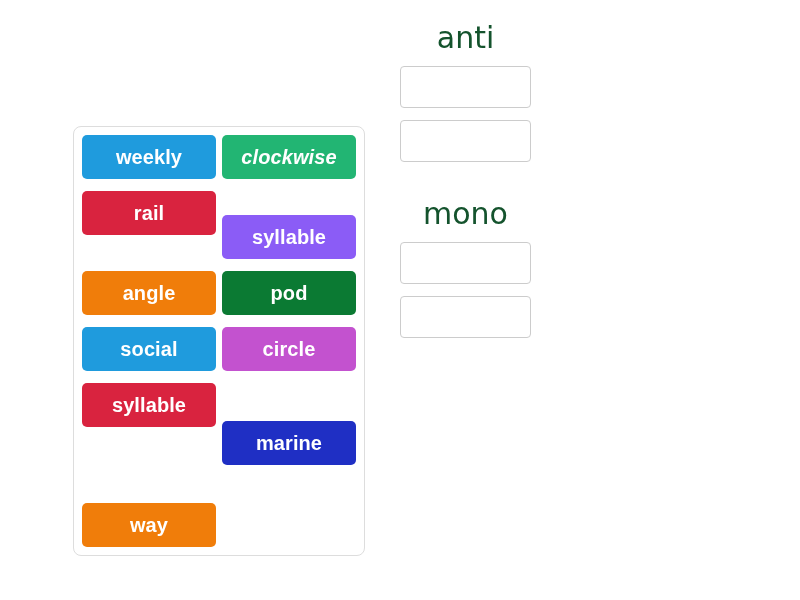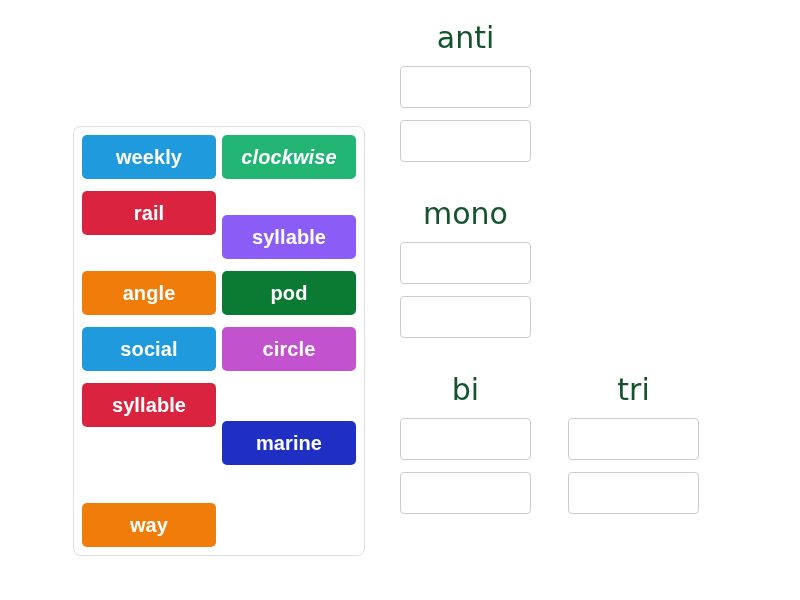--- a/index.html
+++ b/index.html
@@ -120,26 +120,14 @@
   </div>
 
   <div class="cat-row">
     <div class="category cat-block">
       <div class="cat-title">mono</div>
       <div class="drop-slot"></div>
       <div class="drop-slot"></div>
     </div>
   </div>
 
-  <div class="cat-row">
-    <div class="category cat-block">
-      <div class="cat-title">bi</div>
-      <div class="drop-slot"></div>
-      <div class="drop-slot"></div>
-    </div>
-    <div class="category cat-block">
-      <div class="cat-title">tri</div>
-      <div class="drop-slot"></div>
-      <div class="drop-slot"></div>
-    </div>
-  </div>
 
 </div>
 
 </body></html>

